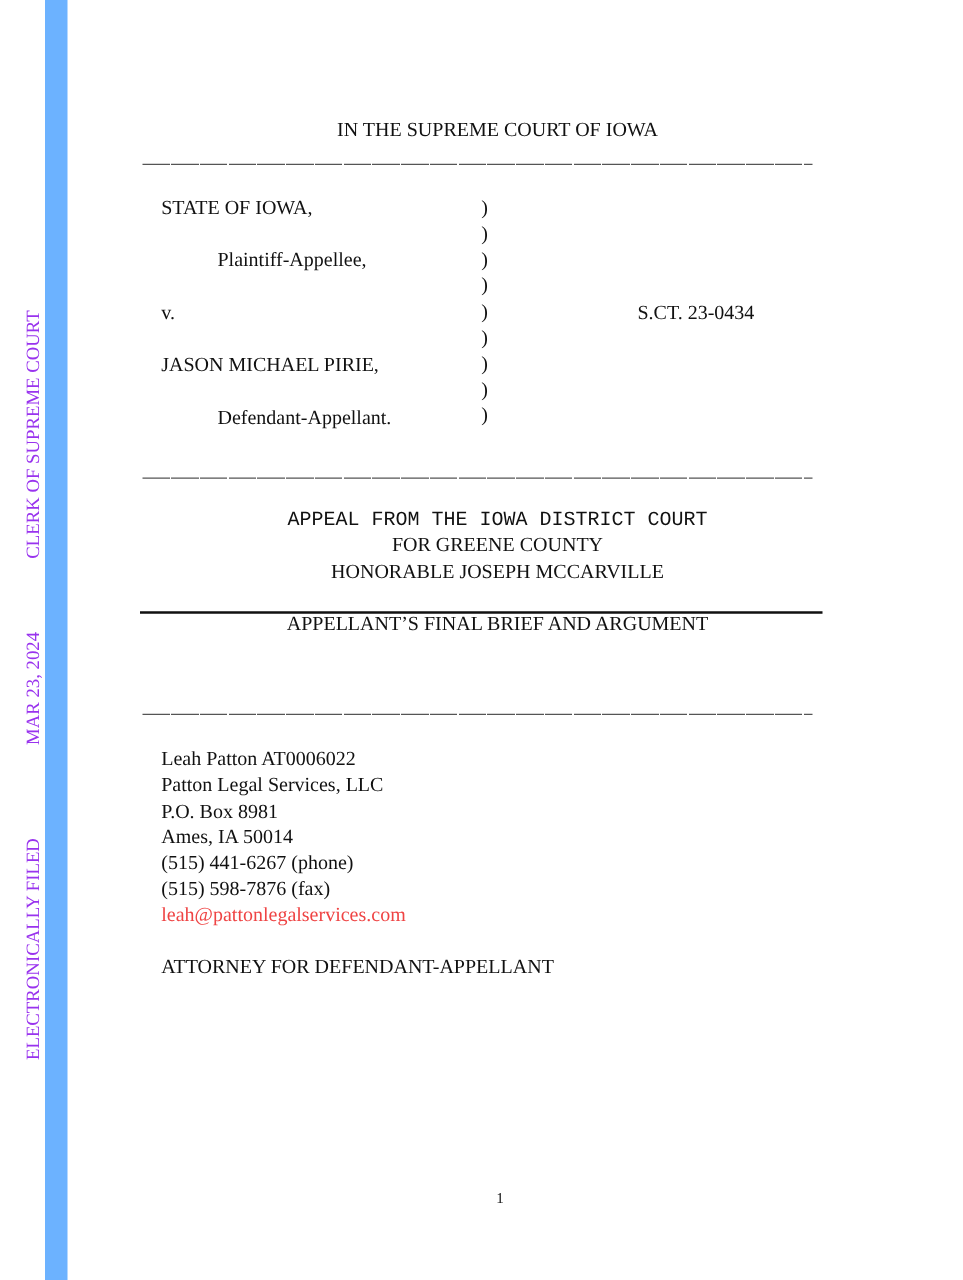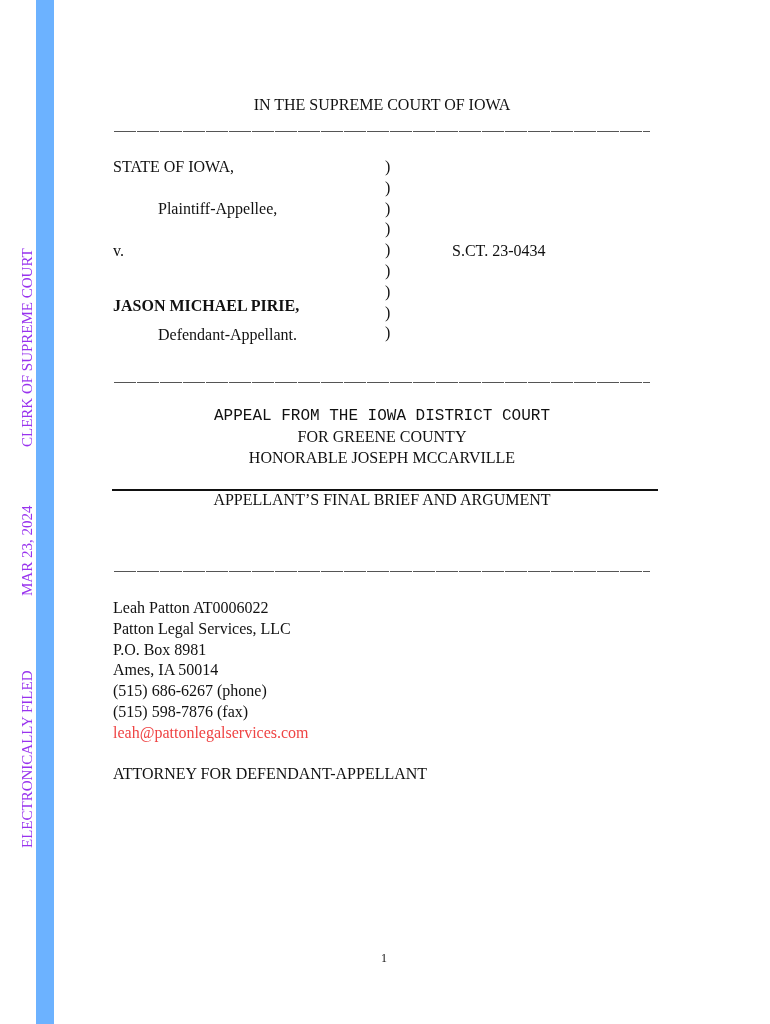--- a/index.html
+++ b/index.html
@@ -31,20 +31,21 @@
       white-space: nowrap;
       transform-origin: left top;
       transform: rotate(-90deg);
       letter-spacing: 0px;
     }
     .txt {
       position: absolute;
       font-size: 16px;
       line-height: 20px;
       white-space: nowrap;
+      margin-left: 16px;
     }
     .center {
       text-align: center;
       left: 112px;
       width: 540px;
     }
     .dash-rule {
       position: absolute;
       left: 114px;
       width: 536px;
@@ -84,54 +85,54 @@
 <div class="stamp" style="top:596px;">MAR 23, 2024</div>
 <div class="stamp" style="top:848px;">ELECTRONICALLY FILED</div>
 
 <div class="txt center" style="top:95px;">IN THE SUPREME COURT OF IOWA</div>
 <div class="dash-rule" style="top:131px;"></div>
 
 <div>
   <div class="txt" style="left:113px; top:157px;">STATE OF IOWA,</div>
   <div class="txt" style="left:158px; top:199px;">Plaintiff-Appellee,</div>
   <div class="txt" style="left:113px; top:241px;">v.</div>
-  <div class="txt" style="left:113px; top:296px;font-weight:bold;">JASON MICHAEL PIRIE,</div>
+  <div class="txt" style="left:113px; top:283px;">JASON MICHAEL PIRIE,</div>
   <div class="txt" style="left:158px; top:325px;">Defendant-Appellant.</div>
 
   <div class="paren" style="top:157px;">
     <div>)</div>
     <div>)</div>
     <div>)</div>
     <div>)</div>
     <div>)</div>
     <div>)</div>
     <div>)</div>
     <div>)</div>
     <div>)</div>
   </div>
 
-  <div class="txt" style="left:452px; top:241px;">S.CT. 23-0434</div>
+  <div class="txt" style="left:494px; top:241px;">S.CT. 23-0434</div>
 </div>
 
 <div class="dash-rule" style="top:382px;"></div>
 
 <div class="txt center" style="top:406px;font-family:Liberation Mono, monospace;">APPEAL FROM THE IOWA DISTRICT COURT</div>
 <div class="txt center" style="top:427px;">FOR GREENE COUNTY</div>
 <div class="txt center" style="top:448px;">HONORABLE JOSEPH MCCARVILLE</div>
 
 <div class="solid-rule" style="top:489px;"></div>
 
 <div class="txt center" style="top:490px;">APPELLANT’S FINAL BRIEF AND ARGUMENT</div>
 
 <div class="dash-rule" style="top:571px;"></div>
 
 <div>
   <div class="txt" style="left:113px; top:598px;">Leah Patton AT0006022</div>
   <div class="txt" style="left:113px; top:619px;text-align:right;">Patton Legal Services, LLC</div>
   <div class="txt" style="left:113px; top:640px;">P.O. Box 8981</div>
   <div class="txt" style="left:113px; top:660px;">Ames, IA 50014</div>
-  <div class="txt" style="left:113px; top:681px;">(515) 686-6267 (phone)</div>
+  <div class="txt" style="left:113px; top:681px;">(515) 441-6267 (phone)</div>
   <div class="txt" style="left:113px; top:702px;">(515) 598-7876 (fax)</div>
   <div class="txt email" style="left:113px; top:723px;">leah@pattonlegalservices.com</div>
   <div class="txt" style="left:113px; top:764px;">ATTORNEY FOR DEFENDANT-APPELLANT</div>
 </div>
 
 <div class="txt" style="left:381px; top:948px; font-size:12px;">1</div>
 
 </body></html>

